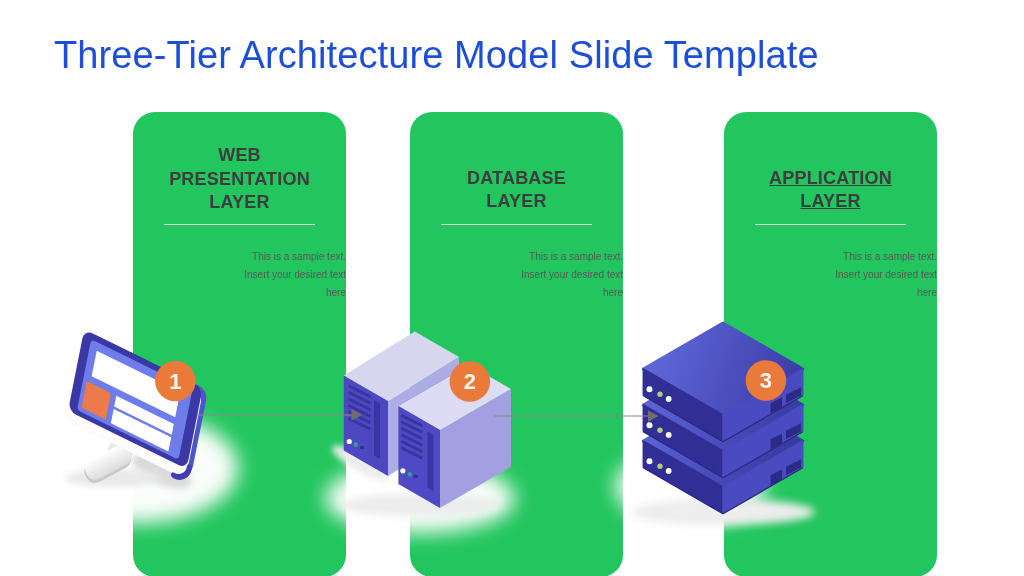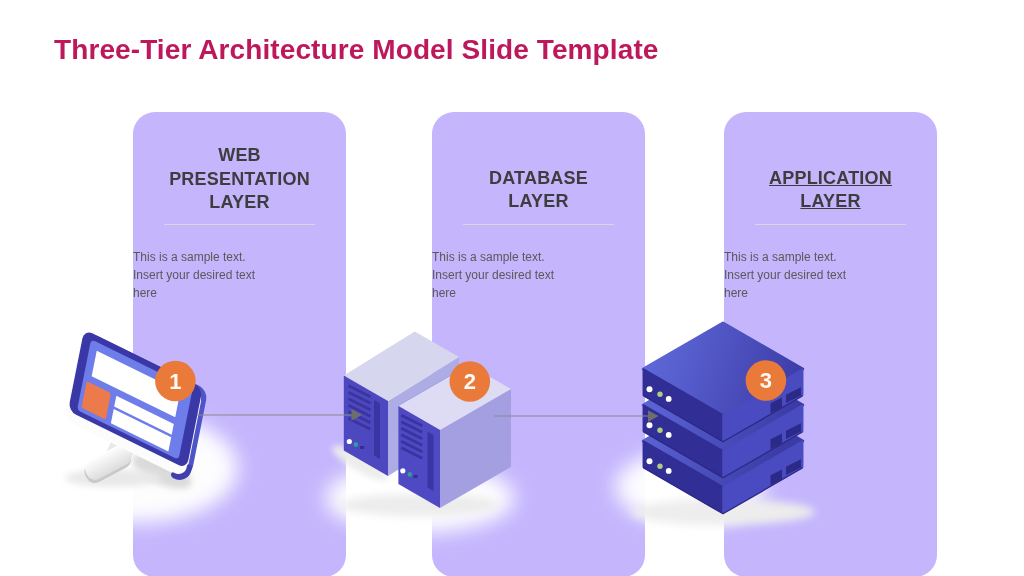--- a/index.html
+++ b/index.html
@@ -1,39 +1,39 @@
 <!DOCTYPE html>
 <html><head>
 <meta charset="utf-8">
 <style>
   html,body{margin:0;padding:0;}
   body{width:1024px;height:576px;background:#ffffff;overflow:hidden;position:relative;
        font-family:"Liberation Sans",sans-serif;}
-  .title{position:absolute;left:54px;top:34px;font-size:28px;color:#be185d;
-         letter-spacing:0.1px;white-space:nowrap;font-weight:bold;}
-  .card{position:absolute;top:112px;width:213px;height:465px;background:#c4b5fd;
+  .title{position:absolute;left:54px;top:34px;font-size:38px;color:#1d4ed8;
+         letter-spacing:0.1px;white-space:nowrap;}
+  .card{position:absolute;top:112px;width:213px;height:465px;background:#22c55e;
         border-radius:22px;}
   .ct{position:absolute;left:0;width:100%;text-align:center;font-size:18px;
       font-weight:bold;color:#3d3d3d;line-height:23.5px;letter-spacing:0.2px;}
   .dv{position:absolute;top:112px;left:31px;width:151px;height:1px;background:#d8d8d8;}
-  .cb{position:absolute;top:135.5px;left:0;width:100%;text-align:left;font-size:12px;
+  .cb{position:absolute;top:135.5px;left:0;width:100%;text-align:right;font-size:10px;
       color:#595959;line-height:18px;}
   svg{position:absolute;left:0;top:0;}
   svg text{font-family:"Liberation Sans",sans-serif;}
 </style>
 </head>
 <body>
 <div class="title">Three-Tier Architecture Model Slide Template</div>
 
 <div class="card" style="left:133px;">
   <div class="ct" style="top:32px;">WEB<br>PRESENTATION<br>LAYER</div>
   <div class="dv"></div>
   <div class="cb">This is a sample text.<br>Insert your desired text<br>here</div>
 </div>
-<div class="card" style="left:432px;">
+<div class="card" style="left:410px;">
   <div class="ct" style="top:54.5px;">DATABASE<br>LAYER</div>
   <div class="dv"></div>
   <div class="cb">This is a sample text.<br>Insert your desired text<br>here</div>
 </div>
 <div class="card" style="left:724px;">
   <div class="ct" style="top:54.5px;text-decoration:underline;">APPLICATION<br>LAYER</div>
   <div class="dv"></div>
   <div class="cb">This is a sample text.<br>Insert your desired text<br>here</div>
 </div>
 

